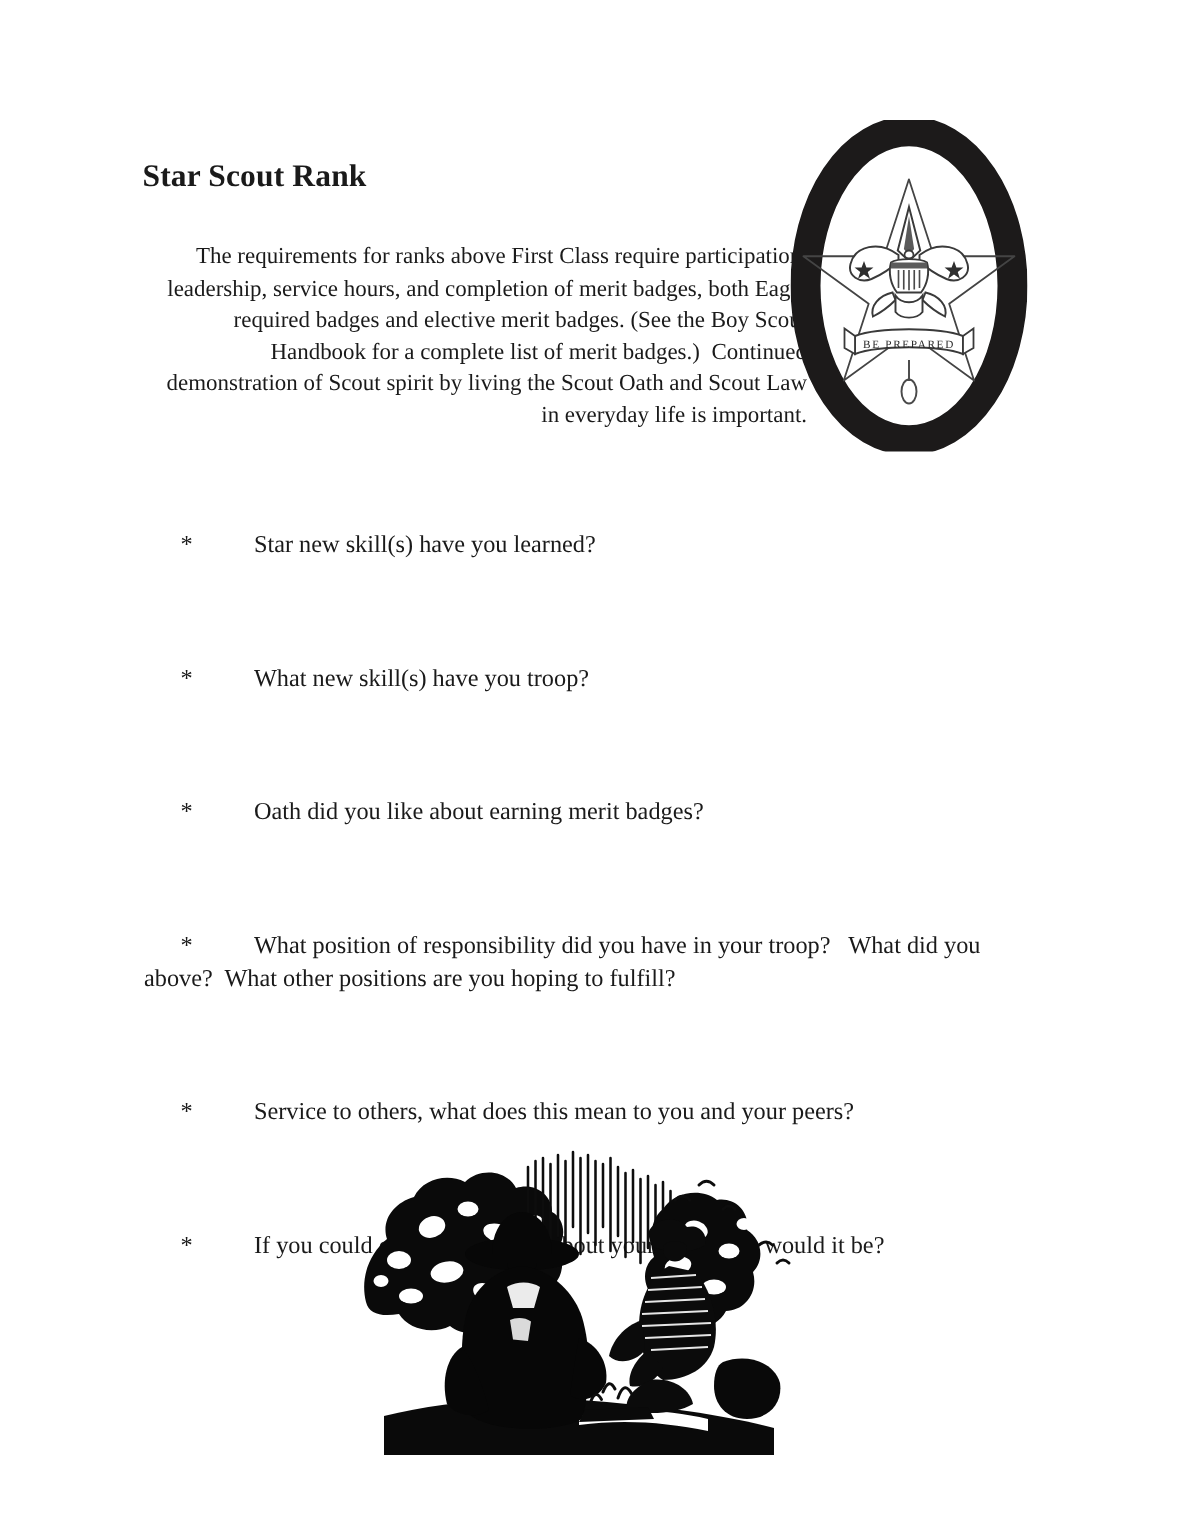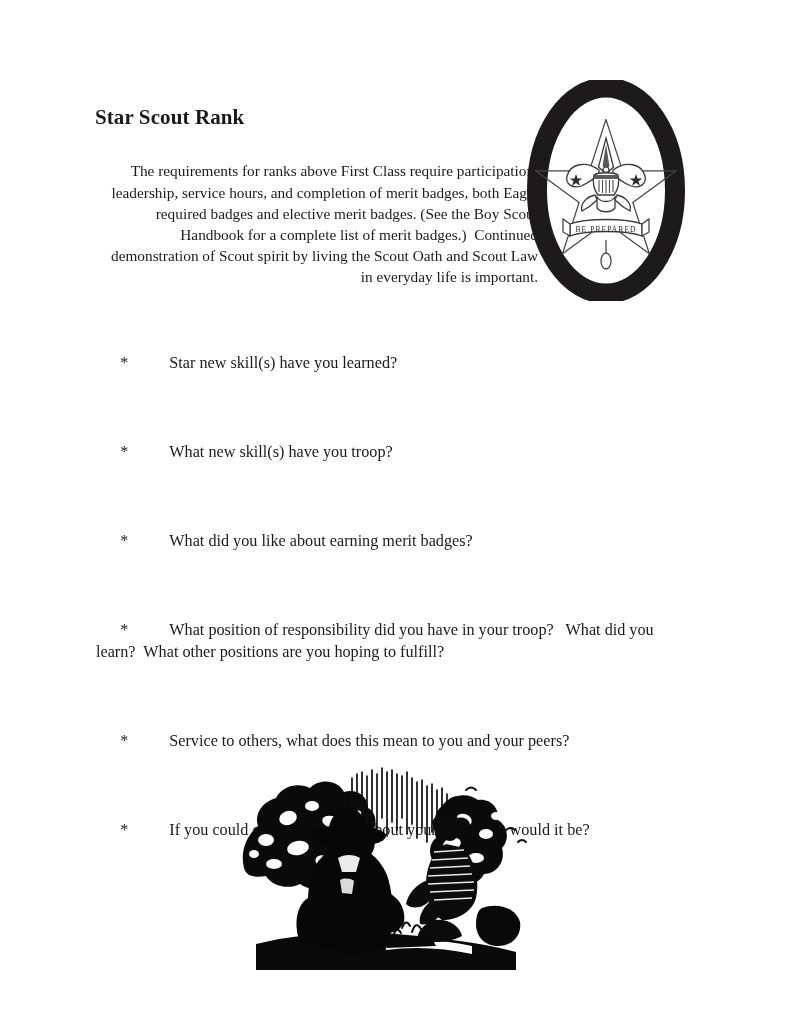--- a/index.html
+++ b/index.html
@@ -125,25 +125,25 @@
     <div class="question-item">
       <span class="q-star">*</span><span class="q-text">Star new skill(s) have you learned?</span>
     </div>
 
     <div class="question-item">
       <span class="q-star">*</span><span class="q-text">What new skill(s) have you troop?</span>
     </div>
 
 
     <div class="question-item">
-      <span class="q-star">*</span><span class="q-text">What did you like about earning merit badges?</span>
-    </div>
-
-    <div class="question-item">
-      <span class="q-star">*</span><span class="q-text">What position of responsibility did you have in your troop?   What did you learn?  What other positions are you hoping to fulfill?</span>
+      <span class="q-star">*</span><span class="q-text">Oath did you like about earning merit badges?</span>
+    </div>
+
+    <div class="question-item">
+      <span class="q-star">*</span><span class="q-text">What position of responsibility did you have in your troop?   What did you above?  What other positions are you hoping to fulfill?</span>
     </div>
 
     <div class="question-item">
       <span class="q-star">*</span><span class="q-text">Service to others, what does this mean to you and your peers?</span>
     </div>
 
     <div class="question-item">
       <span class="q-star">*</span><span class="q-text">If you could change one thing about your unit, what would it be?</span>
     </div>
 

